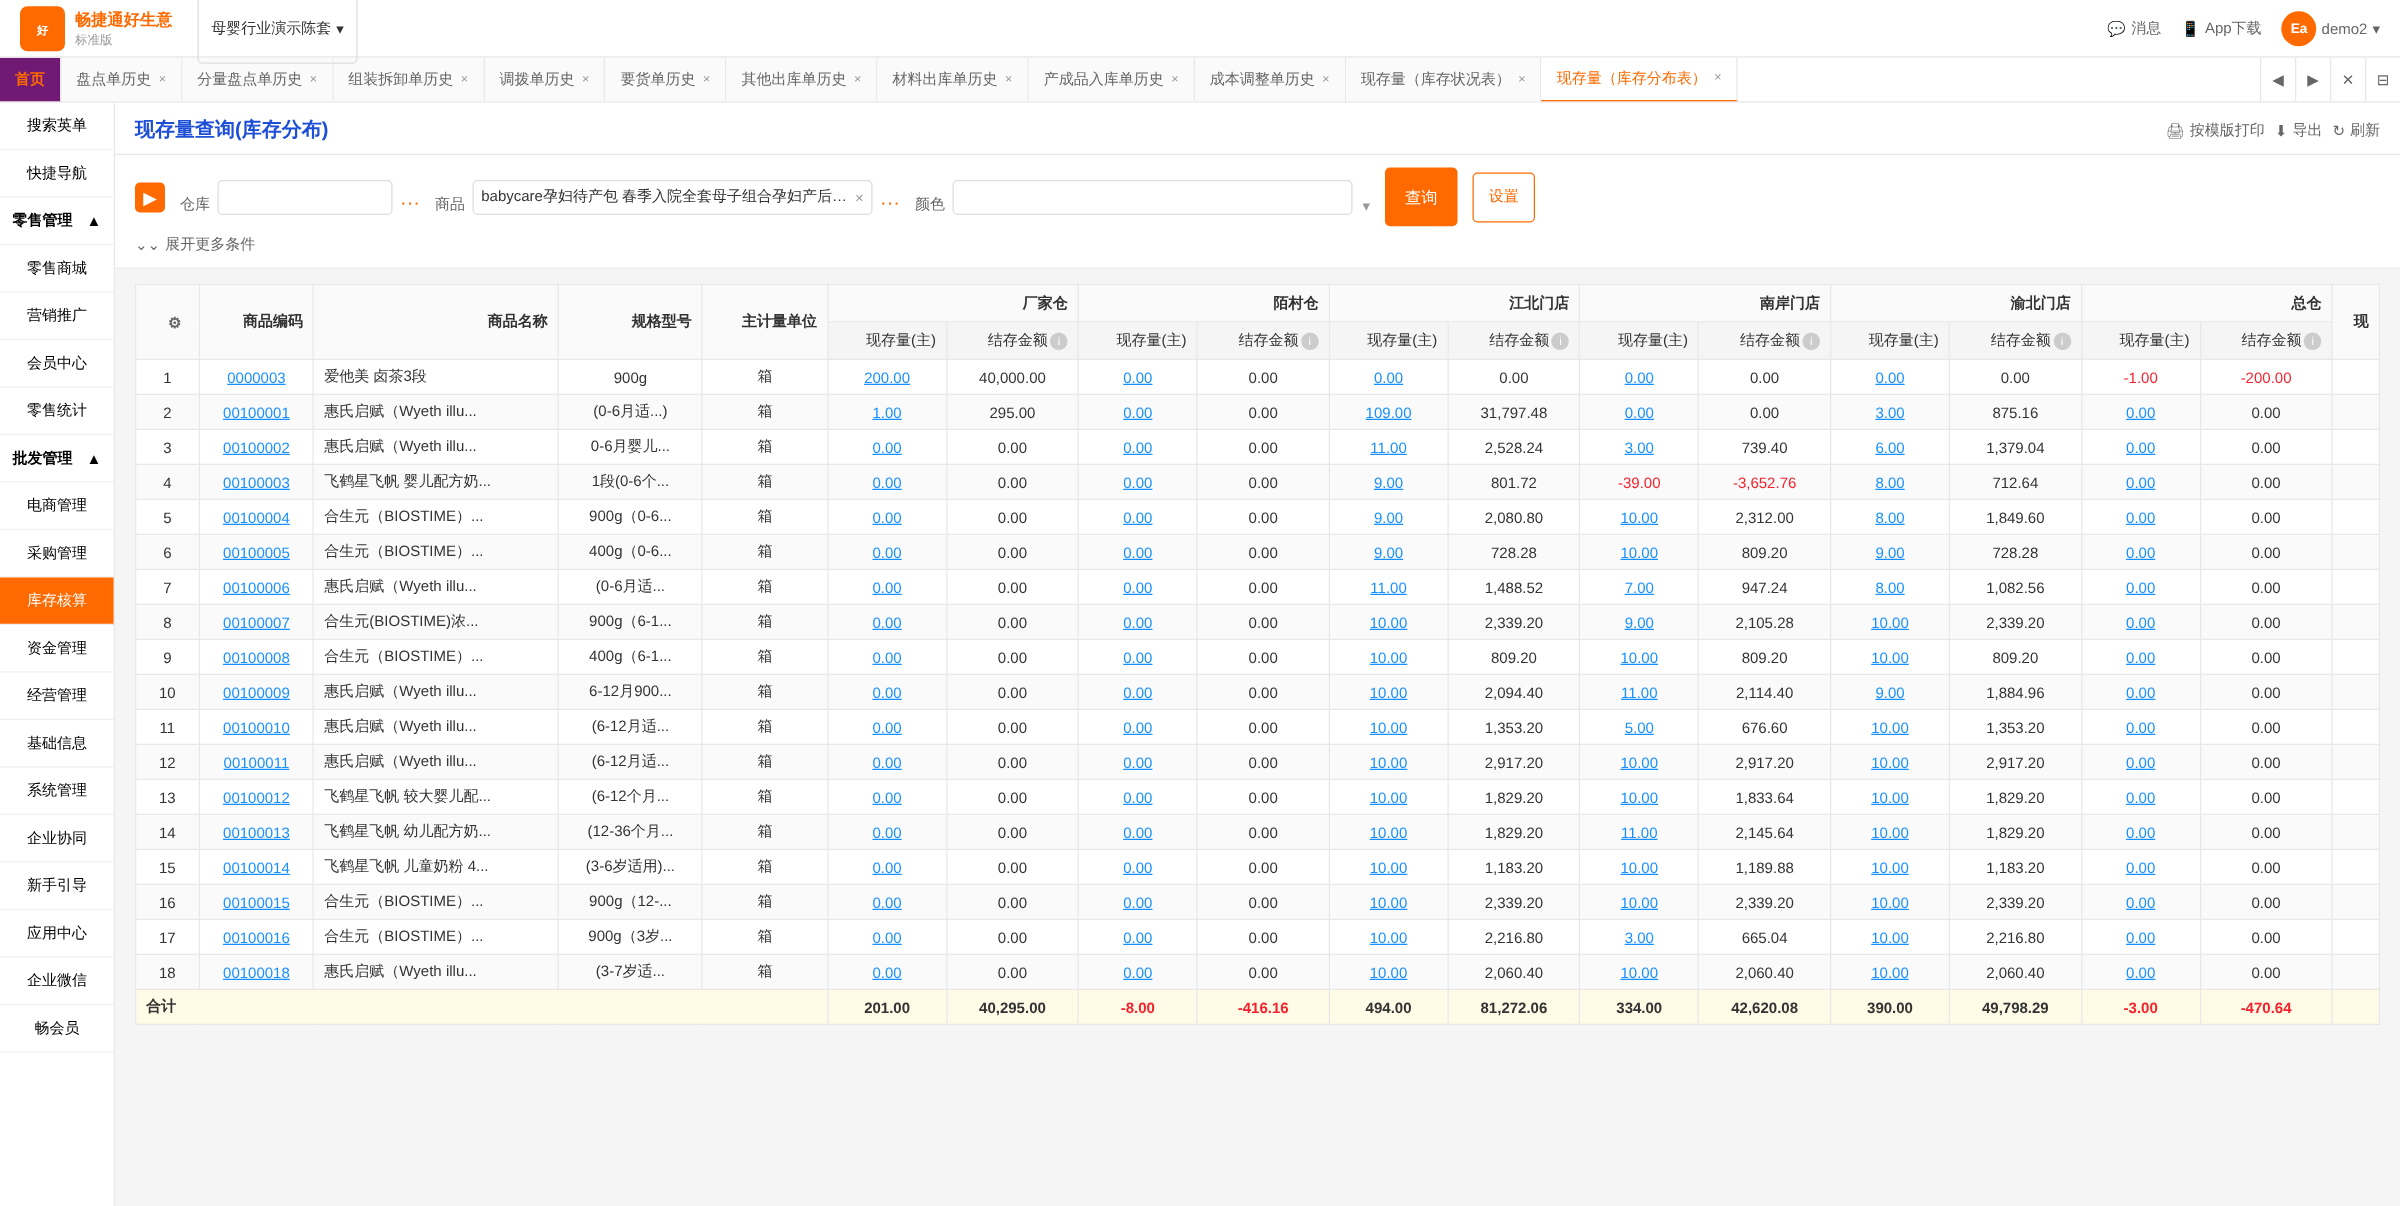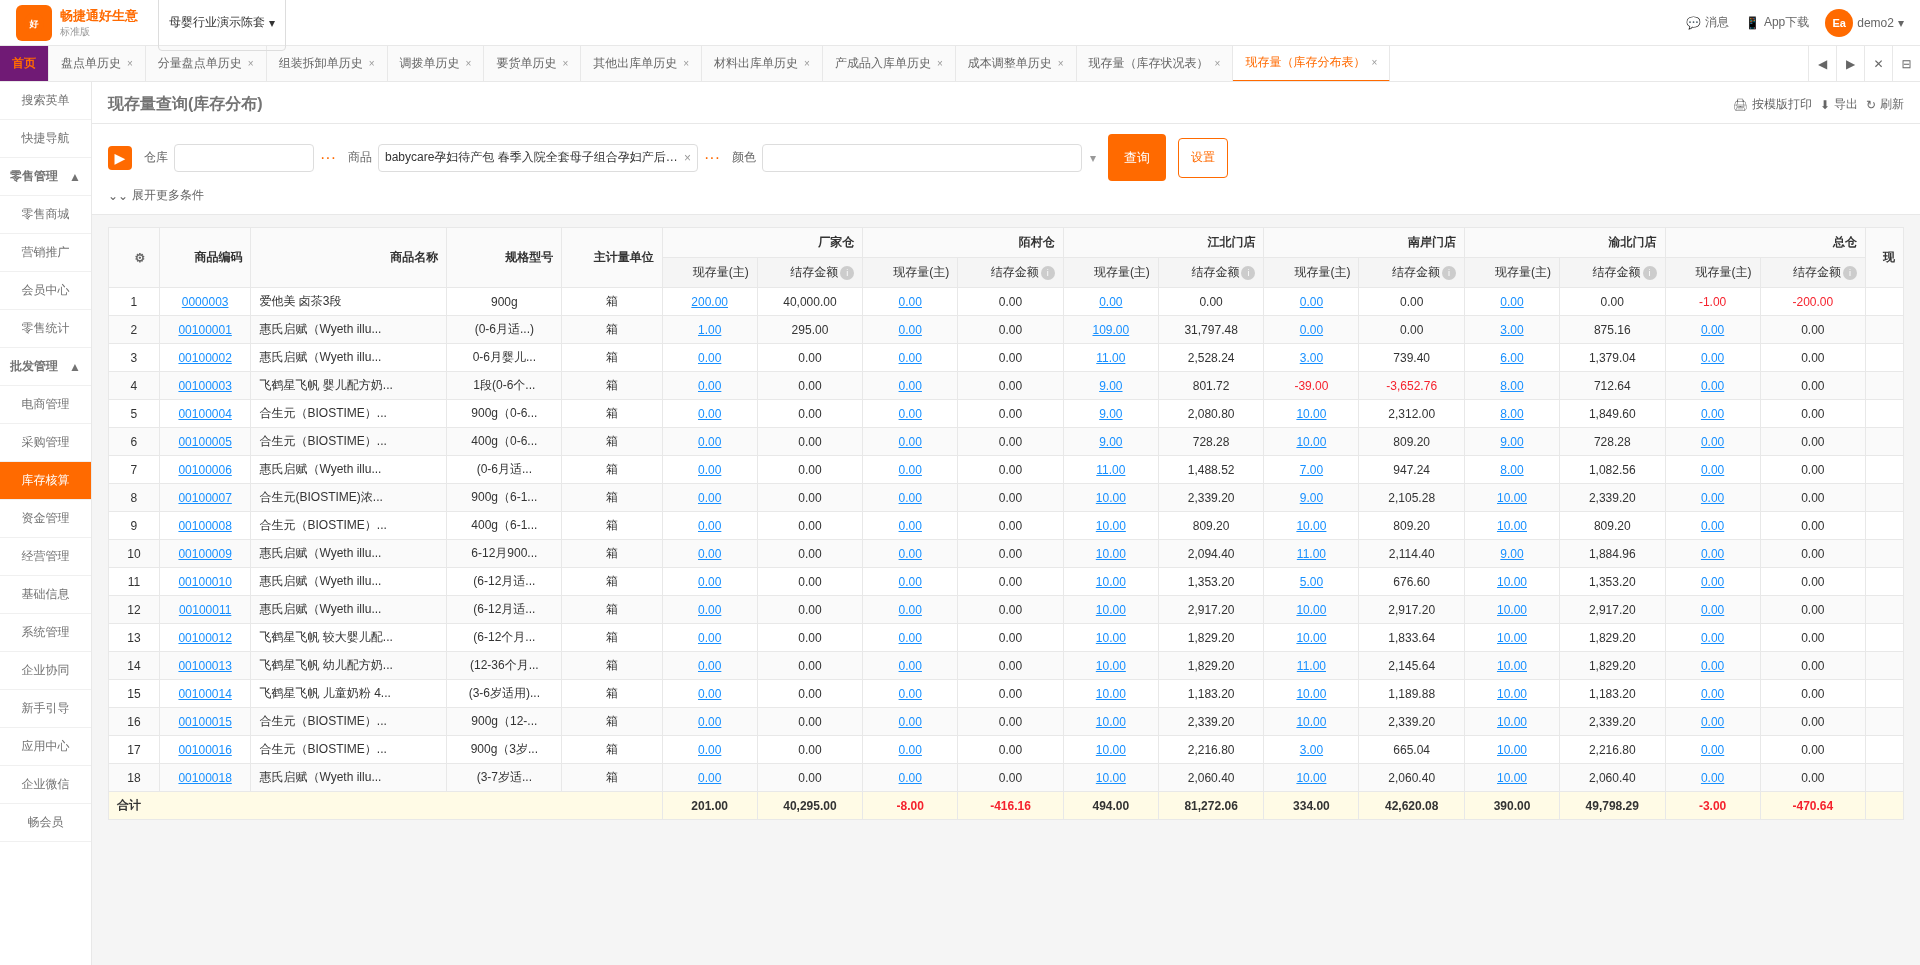--- a/index.html
+++ b/index.html
@@ -95,21 +95,21 @@
       width: 92px;
       background: #fff;
       border-right: 1px solid #e8e8e8;
       overflow-y: auto;
       z-index: 90;
     }
     .sidebar-item {
       padding: 10px 6px;
       text-align: center;
       cursor: pointer;
-      color: #737373;
+      color: #000000;
       font-size: 12px;
       border-bottom: 1px solid #f0f0f0;
     }
     .sidebar-item.active {
       background: #ff6a00;
       color: #fff;
     }
     .sidebar-item.has-arrow {
       display: flex; align-items: center; justify-content: space-between;
       padding: 10px 10px;
@@ -129,21 +129,21 @@
       background: #fff;
       padding: 12px 16px 8px;
       border-bottom: 1px solid #e8e8e8;
       display: flex;
       align-items: center;
       justify-content: space-between;
     }
     .page-title {
       font-size: 16px;
       font-weight: bold;
-      color: #737373;
+      color: #1d4ed8;
     }
     .page-actions {
       display: flex; gap: 8px; align-items: center;
     }
     .btn-text {
       display: flex; align-items: center; gap: 4px;
       color: #666; cursor: pointer; font-size: 12px;
     }
 
     
@@ -156,21 +156,21 @@
       display: flex; align-items: center; gap: 12px; flex-wrap: wrap;
     }
     .filter-toggle {
       width: 24px; height: 24px;
       background: #ff6a00;
       border-radius: 4px;
       display: flex; align-items: center; justify-content: center;
       color: #fff; cursor: pointer; font-size: 14px;
     }
     .filter-field {
-      display: flex; align-items: center; gap: 6px;
+      display: flex; align-items: flex-end; gap: 6px;
     }
     .filter-label { color: #666; white-space: nowrap; }
     .filter-input {
       border: 1px solid #ddd;
       border-radius: 4px;
       padding: 4px 8px;
       height: 28px;
       width: 140px;
       font-size: 12px;
     }

